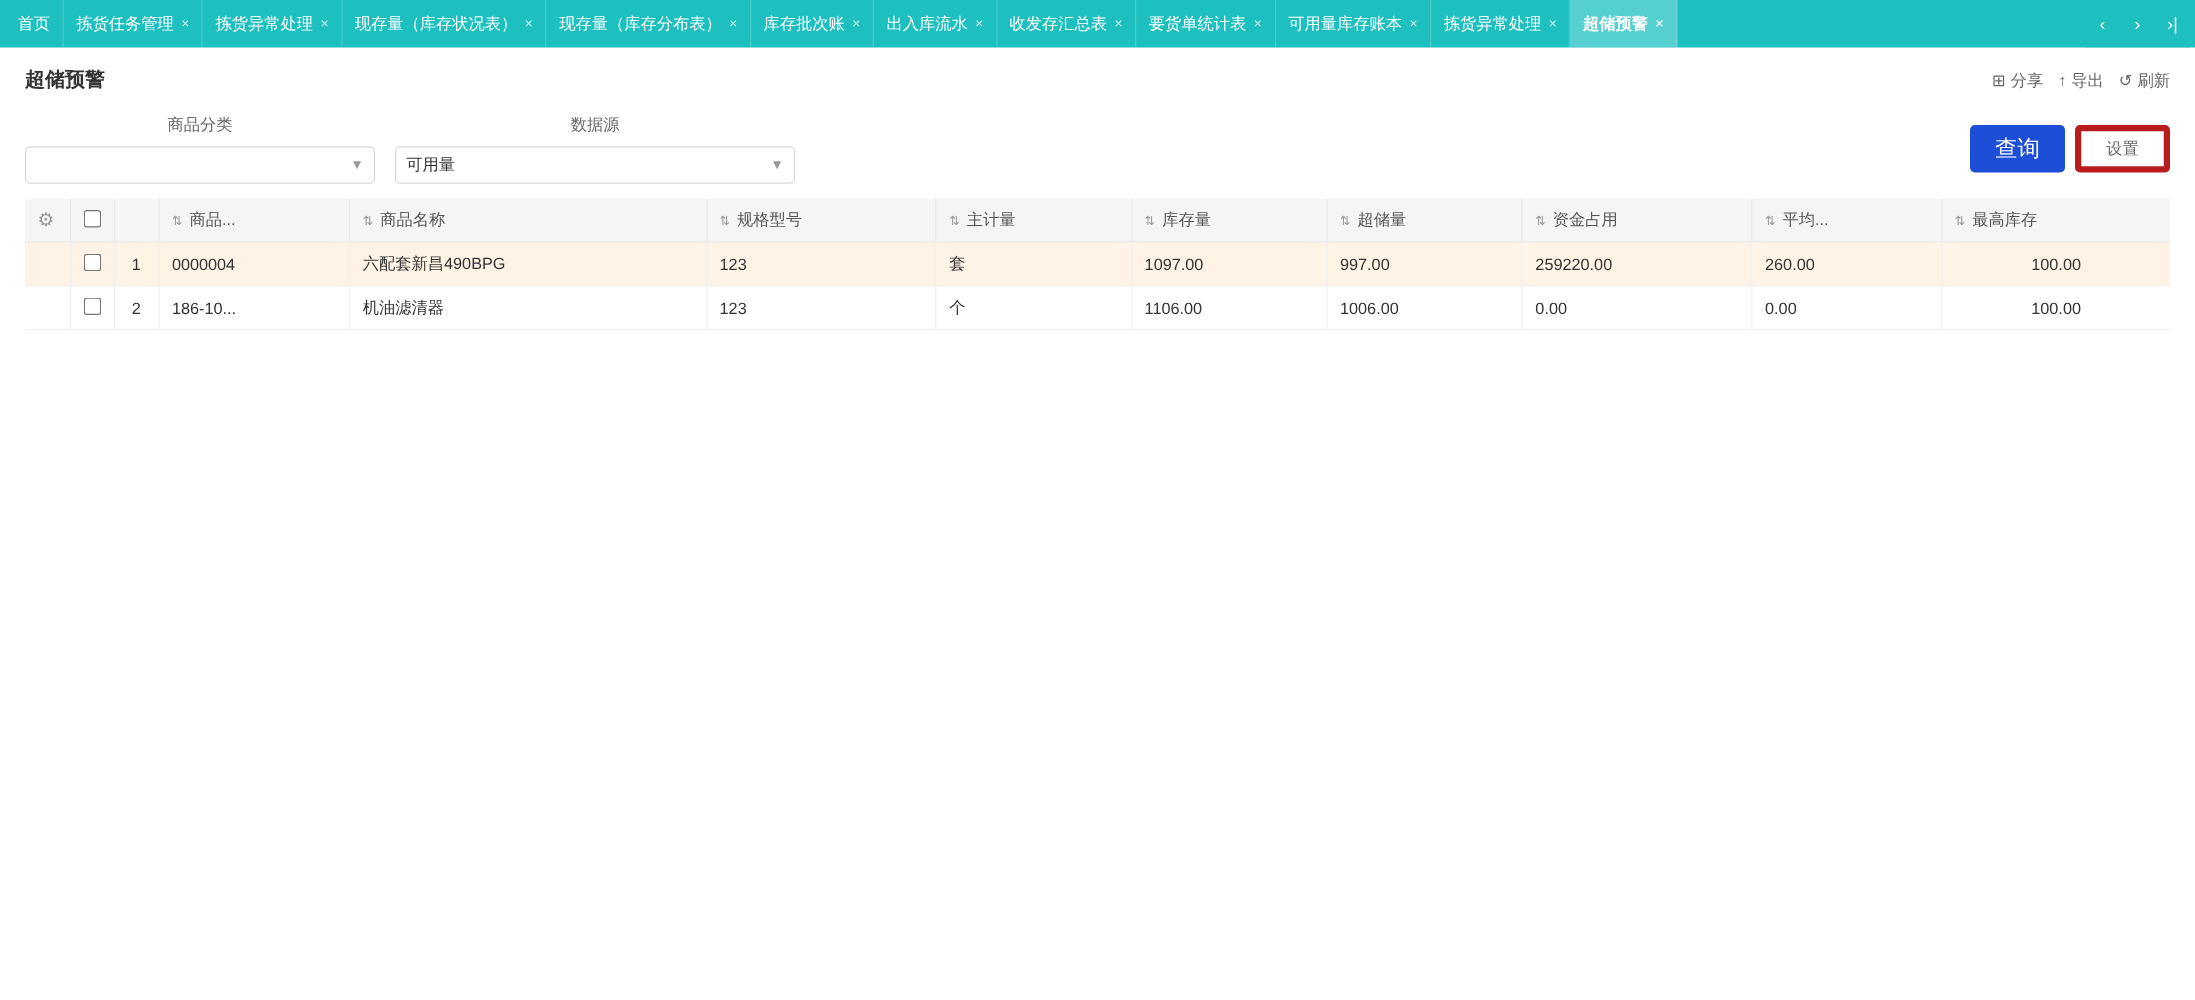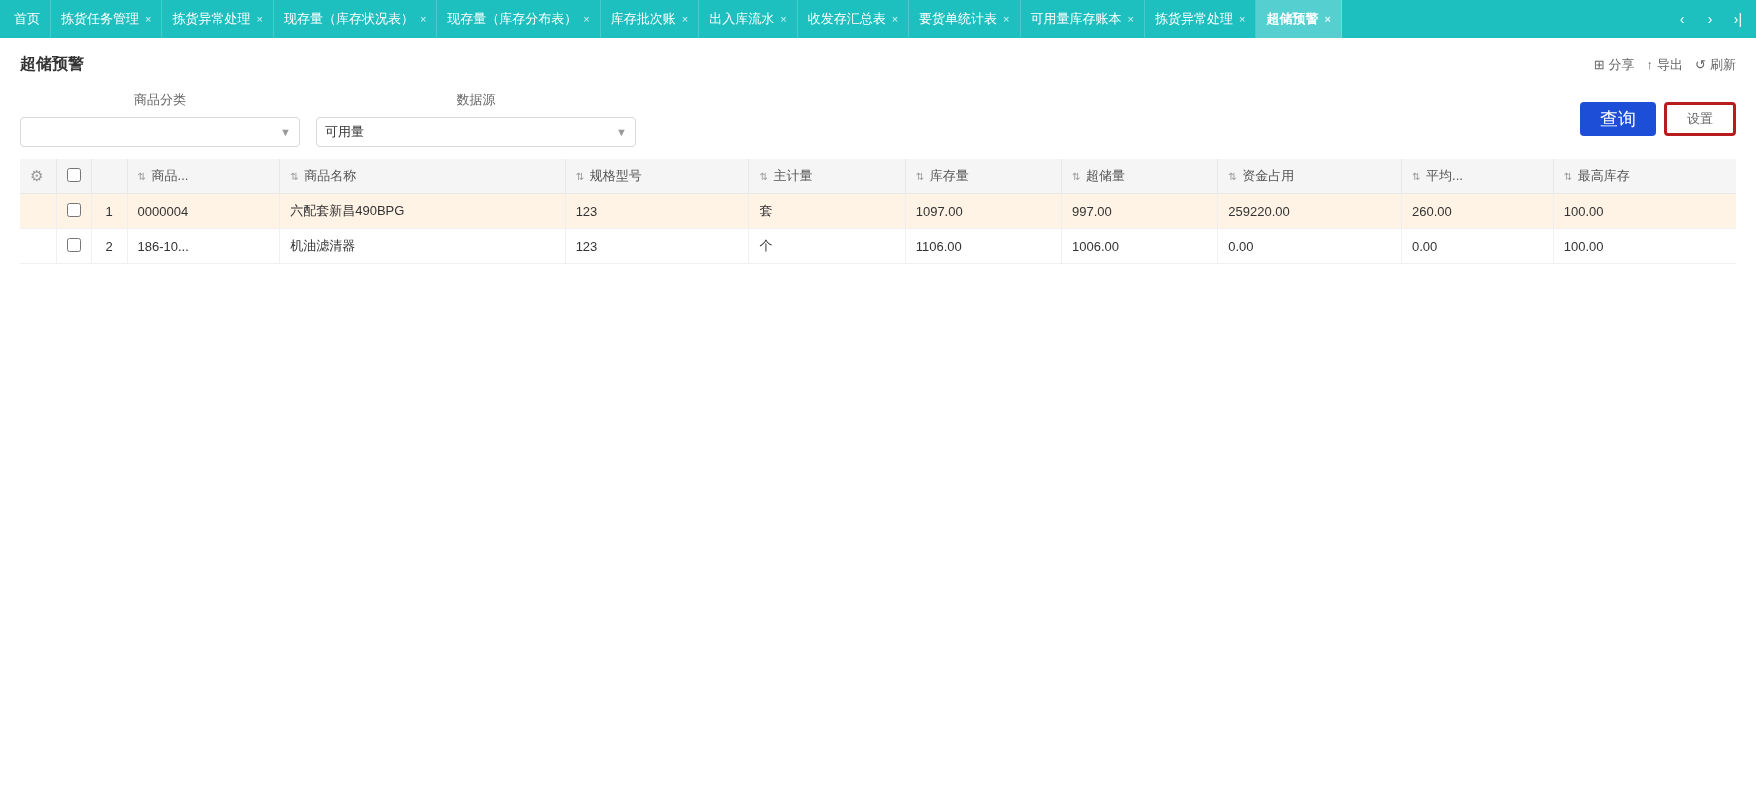--- a/index.html
+++ b/index.html
@@ -122,21 +122,21 @@
       color: #fff;
       border: none;
       border-radius: 4px;
       padding: 5px 20px;
       cursor: pointer;
       font-size: 18px;
     }
     .btn-setting {
       background: #fff;
       color: #666;
-      border: 3px solid #b91c1c;
+      border: 5px solid #b91c1c;
       border-radius: 4px;
       padding: 5px 20px;
       cursor: pointer;
       font-size: 13px;
     }
 
     
     .data-table {
       width: 100%;
       border-collapse: collapse;
@@ -161,21 +161,21 @@
     .data-table tbody tr {
       border-bottom: 1px solid #f0f0f0;
     }
     .data-table tbody tr.highlighted { background: #fff3e6; }
     .data-table tbody td {
       padding: 8px 10px;
       color: #333;
       white-space: nowrap;
       border-right: 1px solid #f0f0f0;
     }
-    .data-table tbody td:last-child { border-right: none; }
+    .data-table tbody td:last-child { border-right: none; text-align: center; }
 
     .row-num {
       color: #666;
       text-align: center;
     }
     .checkbox-cell {
       text-align: center;
       width: 32px;
     }
     .gear-cell {

